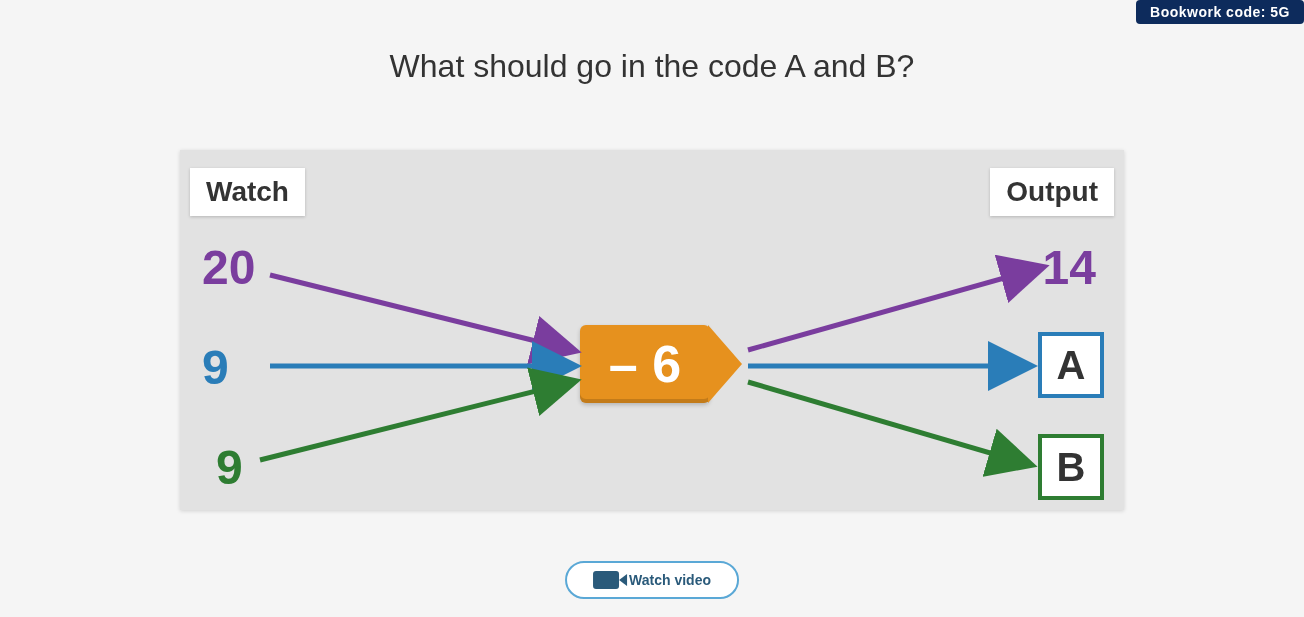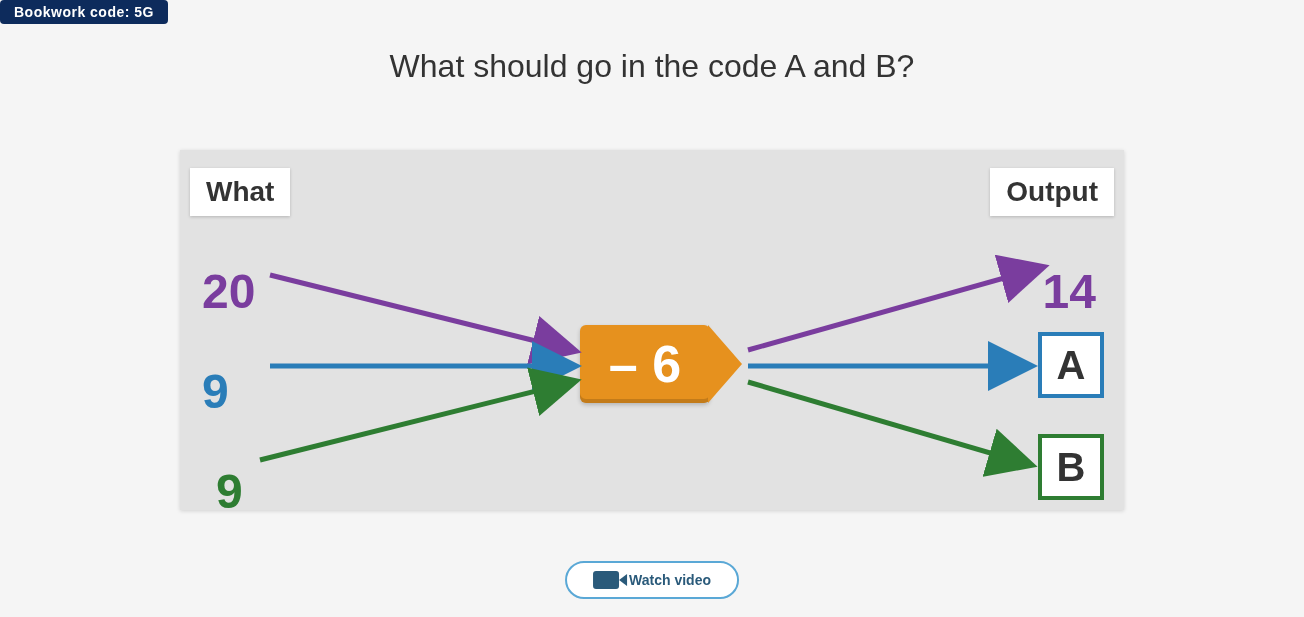--- a/index.html
+++ b/index.html
@@ -9,21 +9,21 @@
     background: #f5f5f5;
     font-family: Arial, Helvetica, sans-serif;
     position: relative;
     overflow: hidden;
   }
   .top-area {
     position: absolute;
     top: 0; left: 0; right: 0;
     height: 30px;
     display: flex;
-    justify-content: flex-start;
+    justify-content: flex-end;
     gap: 40px;
     align-items: flex-start;
   }
   .badge-dark {
     background: #0d2b5c;
     color: #fff;
     font-size: 14px;
     padding: 4px 14px;
     border-radius: 4px;
     letter-spacing: 0.5px;
@@ -83,21 +83,20 @@
     font-weight: 700;
     color: #333;
     box-shadow: 0 1px 3px rgba(0,0,0,0.2);
   }
   .input-label { top: 18px; left: 10px; }
   .output-label { top: 18px; right: 10px; margin-left: 48px; }
   .num {
     position: absolute;
     font-size: 48px;
     font-weight: 700;
-    margin-top: 24px;
   }
   .n20 { top: 90px; left: 22px; color: #7a3d9e; }
   .n16 { top: 190px; left: 22px; color: #2a7db8; }
   .n9  { top: 290px; left: 36px; color: #2e7d32; }
   .n14 { top: 90px; right: 28px; color: #7a3d9e; }
   .ans-box {
     position: absolute;
     width: 66px;
     height: 66px;
     background: #fff;
@@ -178,21 +177,21 @@
 <body>
 
 <div class="top-area">
   <div class="badge-dark">Bookwork code: 5G</div>
 </div>
 
 <div class="question">What should go in the code A and B?</div>
 
 <div class="diagram-box">
 
-  <div class="label-chip input-label">What</div>
+  <div class="label-chip input-label">Watch</div>
   <div class="label-chip output-label">Output</div>
 
   <div class="num n20">20</div>
   <div class="num n16">9</div>
   <div class="num n9">9</div>
 
   <div class="num n14">14</div>
   <div class="ans-box boxA">A</div>
   <div class="ans-box boxB">B</div>
 

